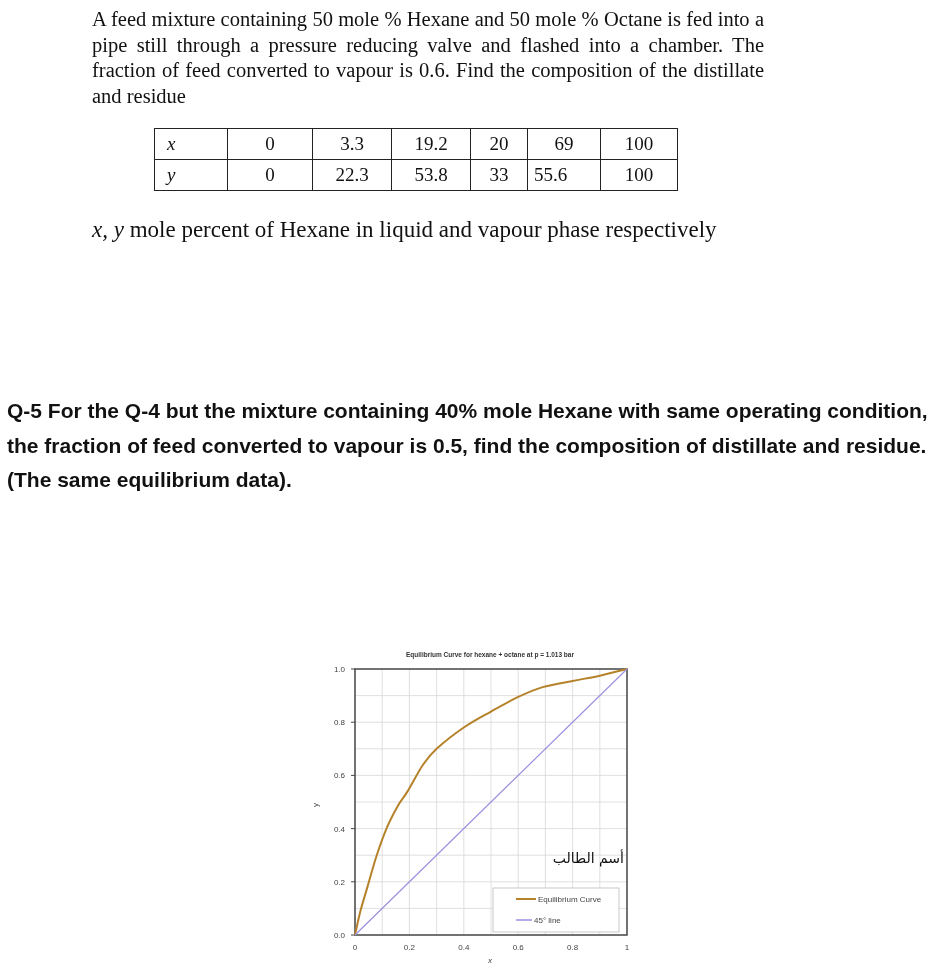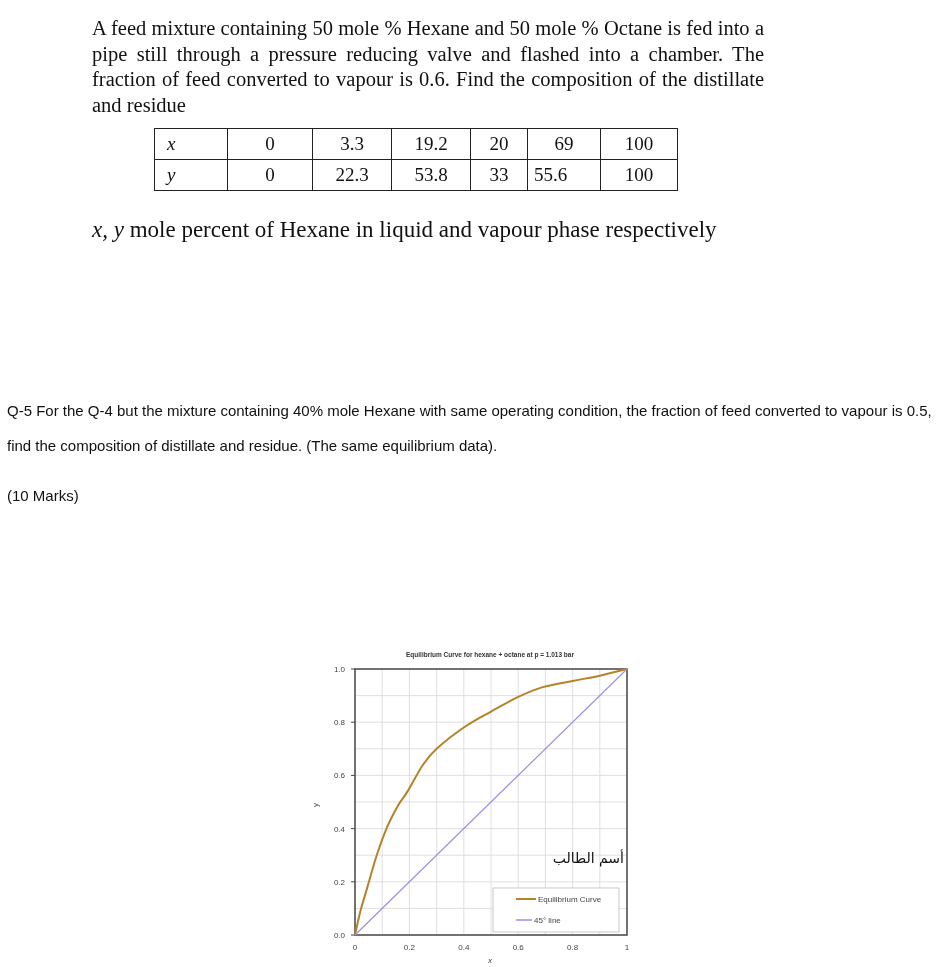--- a/index.html
+++ b/index.html
@@ -1,30 +1,30 @@
 <!DOCTYPE html>
 <html><head>
 <meta charset="utf-8">
 <style>
   html, body { margin: 0; padding: 0; background: #ffffff; }
   body { width: 942px; height: 967px; position: relative; overflow: hidden; color: #111; }
   .serif { font-family: "Liberation Serif", "DejaVu Serif", serif; }
   .sans { font-family: "Liberation Sans", "DejaVu Sans", sans-serif; }
 
-  #q4 { position: absolute; left: 92px; top: 16px; width: 672px; font-size: 20.5px; line-height: 25.5px; text-align: justify; }
+  #q4 { position: absolute; left: 92px; top: 7px; width: 672px; font-size: 20.5px; line-height: 25.5px; text-align: justify; }
   #q4 p { margin: 0; }
 
   #eq-table { position: absolute; left: 154px; top: 128px; border-collapse: collapse; font-size: 19px; }
   #eq-table td { border: 1.5px solid #222; height: 30px; padding: 0 6px; text-align: center; }
   #eq-table td.lbl { text-align: left; font-style: italic; width: 54px; padding-left: 12px; }
 
   #legend-note { position: absolute; left: 92px; top: 217px; font-size: 23px; }
   #legend-note i { font-style: italic; }
 
-  #q5 { position: absolute; left: 7px; top: 394px; width: 935px; font-size: 15px; line-height: 34.5px; font-weight: normal; }
+  #q5 { position: absolute; left: 7px; top: 394px; width: 935px; font-size: 21px; line-height: 34.5px; font-weight: bold; }
   #q5 .marks { margin-top: 16px; display: block; }
 
   #chart { position: absolute; left: 300px; top: 640px; width: 350px; height: 327px; }
   #chart svg { display: block; }
   .tick { font-size: 8px; fill: #444; }
   .ctitle { font-size: 6.5px; fill: #333; font-weight: bold; }
 </style>
 </head>
 <body>
 
@@ -54,21 +54,20 @@
   </tr>
 </tbody>
   </table>
 
 <div id="legend-note" class="serif">
   <i>x, y</i><span> mole percent of Hexane in liquid and vapour phase respectively</span>
 </div>
 
 <div id="q5" class="sans">
   <span>Q-5 For the Q-4 but the mixture containing 40% mole Hexane with same operating condition, the fraction of feed converted to vapour is 0.5, find the composition of distillate and residue. (The same equilibrium data).</span>
-  <span class="marks">(10 Marks)</span>
 </div>
 
 <div id="chart" class="sans">
   <svg width="350" height="327" viewBox="0 0 350 327" xmlns="http://www.w3.org/2000/svg">
     <text class="ctitle" x="190" y="17" text-anchor="middle">Equilibrium Curve for hexane + octane at p = 1.013 bar</text>
     <g id="grid">
         <line x1="82.2" x2="82.2" y1="29" y2="295" stroke="#d8d8d8" stroke-width="0.8"></line>
         <line x1="55" x2="327" y1="268.4" y2="268.4" stroke="#d8d8d8" stroke-width="0.8"></line>
         <line x1="109.4" x2="109.4" y1="29" y2="295" stroke="#d8d8d8" stroke-width="0.8"></line>
         <line x1="55" x2="327" y1="241.8" y2="241.8" stroke="#d8d8d8" stroke-width="0.8"></line>

